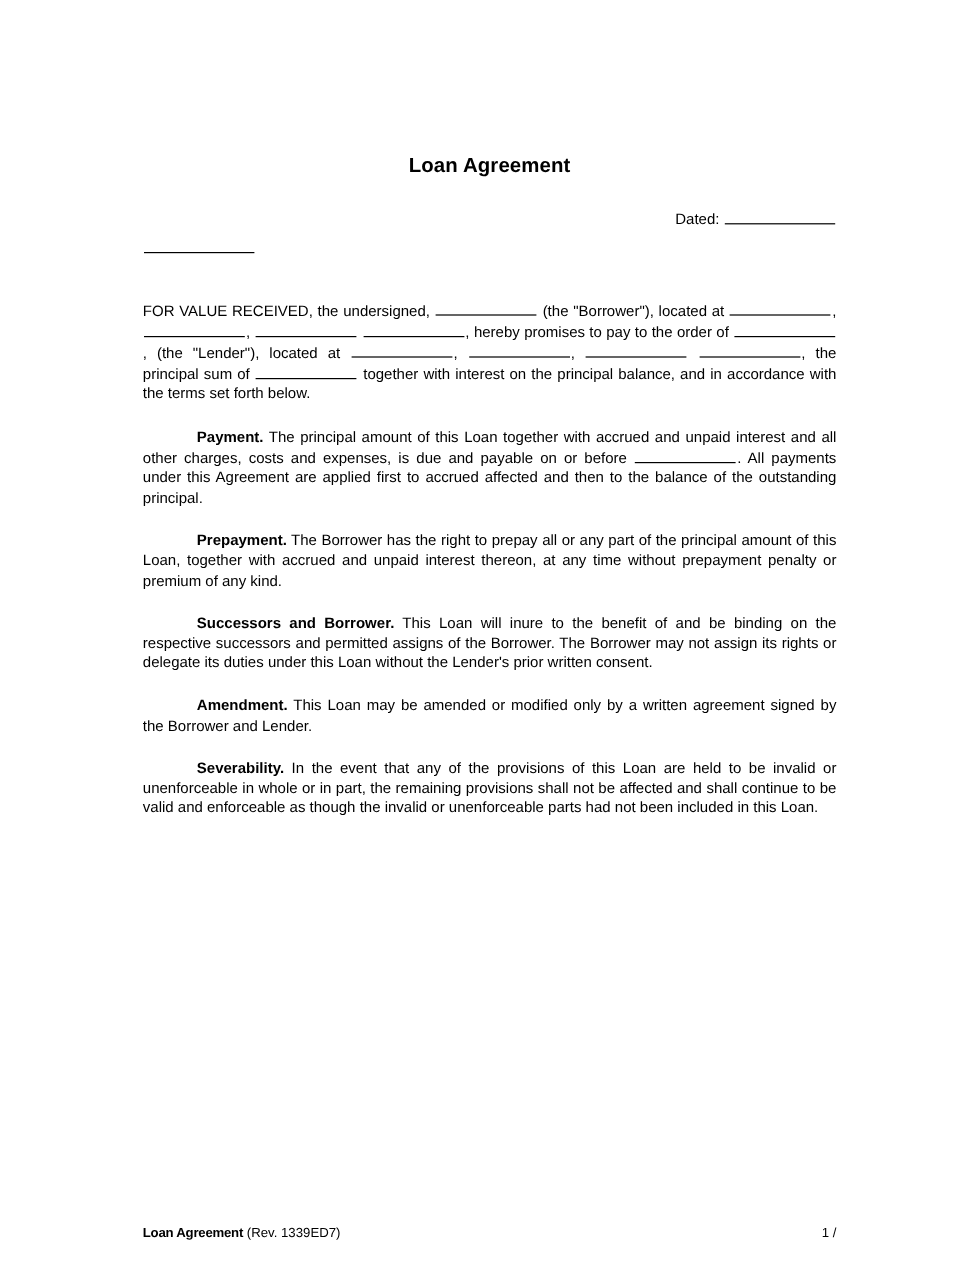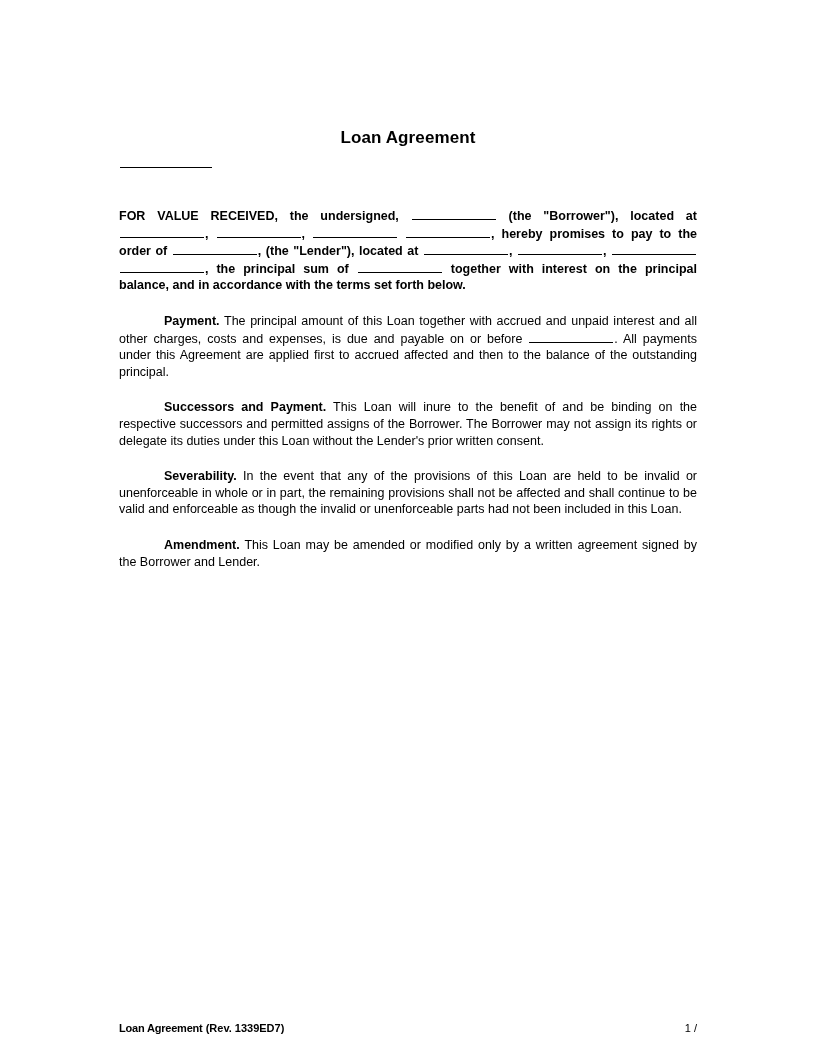--- a/index.html
+++ b/index.html
@@ -70,21 +70,20 @@
   .para {
     font-size: 12.5px;
     line-height: 16.6px;
     text-align: justify;
     text-justify: inter-word;
     margin: 0;
     padding-top: 19px;
   }
   .para.first {
     padding-top: 34px;
-    font-weight: bold;
   }
   .lead {
     font-weight: bold;
     padding-left: 45px;
   }
 
   
   .footer {
     position: absolute;
     left: 119px;
@@ -94,32 +93,36 @@
     line-height: 14px;
     display: flex;
     justify-content: space-between;
     align-items: baseline;
   }
   .footer-left { white-space: nowrap; }
   .footer-title {
     font-weight: bold;
     letter-spacing: -0.2px;
   }
-  .footer-rev { font-weight: bold; }
+  .footer-rev { font-weight: normal; }
   .footer-right { white-space: nowrap; }
 </style>
 </head>
 <body>
 
 <div class="page">
 
   <div class="content">
 
     <h1 class="doc-title">Loan Agreement</h1>
 
+    <div class="dated-row">
+      <span>Dated:</span>
+      <span class="blank blank-lg"></span>
+    </div>
 
     <div class="sig-row">
       <span class="blank blank-lg"></span>
     </div>
 
     <p class="para first">
       <span>FOR VALUE RECEIVED, the undersigned,</span>
       <span class="blank blank-md"></span>
       <span>(the "Borrower"), located at</span>
       <span class="blank blank-md"></span><span>,</span>
@@ -134,37 +137,41 @@
       <span class="blank blank-md"></span>
       <span>together with interest on the principal balance, and in accordance with the terms set forth below.</span>
     </p>
 
     <p class="para">
       <span class="lead">Payment.</span>
       <span>The principal amount of this Loan together with accrued and unpaid interest and all other charges, costs and expenses, is due and payable on or before</span>
       <span class="blank blank-md"></span><span>. All payments under this Agreement are applied first to accrued affected and then to the balance of the outstanding principal.</span>
     </p>
 
+    <p class="para">
+      <span class="lead">Prepayment.</span>
+      <span>The Borrower has the right to prepay all or any part of the principal amount of this Loan, together with accrued and unpaid interest thereon, at any time without prepayment penalty or premium of any kind.</span>
+    </p>
 
 
 
     <p class="para">
-      <span class="lead">Successors and Payment.</span>
+      <span class="lead">Successors and Borrower.</span>
       <span>This Loan will inure to the benefit of and be binding on the respective successors and permitted assigns of the Borrower. The Borrower may not assign its rights or delegate its duties under this Loan without the Lender's prior written consent.</span>
     </p>
 
 
     <p class="para">
-      <span class="lead">Severability.</span>
-      <span>In the event that any of the provisions of this Loan are held to be invalid or unenforceable in whole or in part, the remaining provisions shall not be affected and shall continue to be valid and enforceable as though the invalid or unenforceable parts had not been included in this Loan.</span>
+      <span class="lead">Amendment.</span>
+      <span>This Loan may be amended or modified only by a written agreement signed by the Borrower and Lender.</span>
     </p>
 
     <p class="para">
-      <span class="lead">Amendment.</span>
-      <span>This Loan may be amended or modified only by a written agreement signed by the Borrower and Lender.</span>
+      <span class="lead">Severability.</span>
+      <span>In the event that any of the provisions of this Loan are held to be invalid or unenforceable in whole or in part, the remaining provisions shall not be affected and shall continue to be valid and enforceable as though the invalid or unenforceable parts had not been included in this Loan.</span>
     </p>
 
   </div>
 
   <div class="footer">
     <div class="footer-left">
       <span class="footer-title">Loan Agreement</span>
       <span class="footer-rev">(Rev. 1339ED7)</span>
     </div>
     <div class="footer-right">1 /</div>

